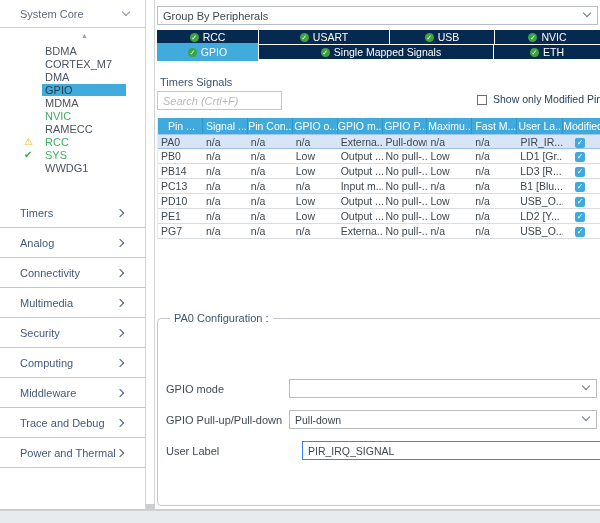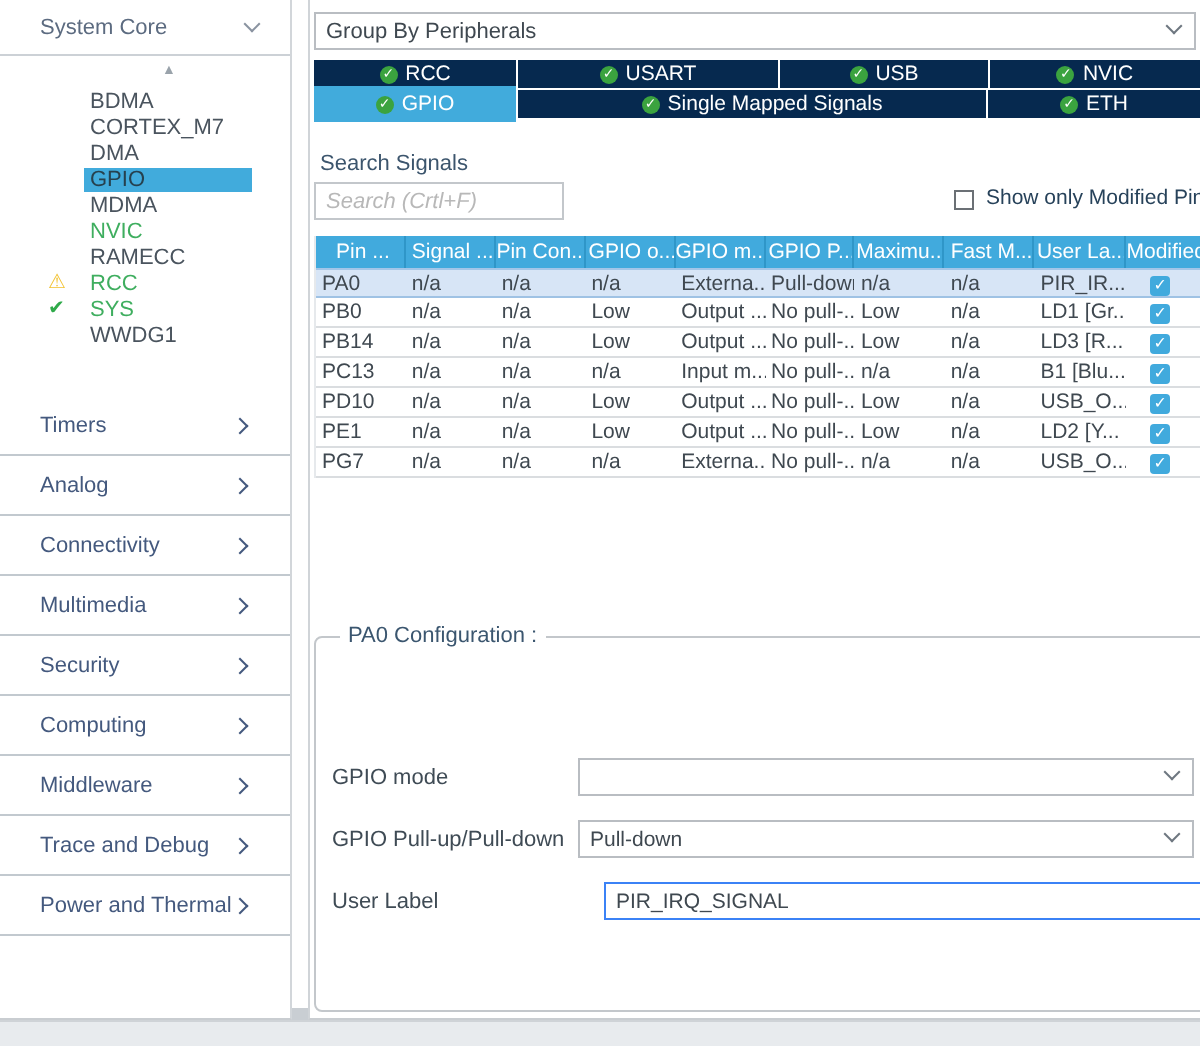--- a/index.html
+++ b/index.html
@@ -207,21 +207,21 @@
       <div class="tab" style="width: 234px; padding-left: 10px;">
         <span class="tab-check">✓</span>
         <span>Single Mapped Signals</span>
       </div>
       <div class="tab" style="width: 106px;">
         <span class="tab-check">✓</span>
         <span>ETH</span>
       </div>
     </div>
 
-  <div id="search-label">Search Signals</div>
+  <div id="search-label">Timers Signals</div>
   <input id="search-input" placeholder="Search (Crtl+F)" style="">
 
   <div id="mod-check"></div>
   <div id="mod-label">Show only Modified Pins</div>
 
   <div id="sig-table">
     <div class="thead">
         <div class="th" style="width: 45px;">
           <span>Pin ...</span>
           <span class="sort-ic">↕</span>
@@ -257,21 +257,21 @@
     <div id="tbody">
         <div class="tr selected">
           <div class="td" style="width: 45px;">PA0</div>
           <div class="td" style="width: 45px;">n/a</div>
           <div class="td" style="width: 45px;">n/a</div>
           <div class="td" style="width: 45px;">n/a</div>
           <div class="td" style="width: 45px;">Externa...</div>
           <div class="td" style="width: 45px;">Pull-down</div>
           <div class="td" style="width: 45px;">n/a</div>
           <div class="td" style="width: 45px;">n/a</div>
-          <div class="td" style="width: 46px;">PIR_IR...</div>
+          <div class="td" style="width: 46px; text-align: right;">PIR_IR...</div>
           <div class="td" style="width: 38px;">
             <div class="cbx">✓</div>
           </div>
         </div>
         <div class="tr">
           <div class="td" style="width: 45px;">PB0</div>
           <div class="td" style="width: 45px;">n/a</div>
           <div class="td" style="width: 45px;">n/a</div>
           <div class="td" style="width: 45px;">Low</div>
           <div class="td" style="width: 45px;">Output ...</div>

